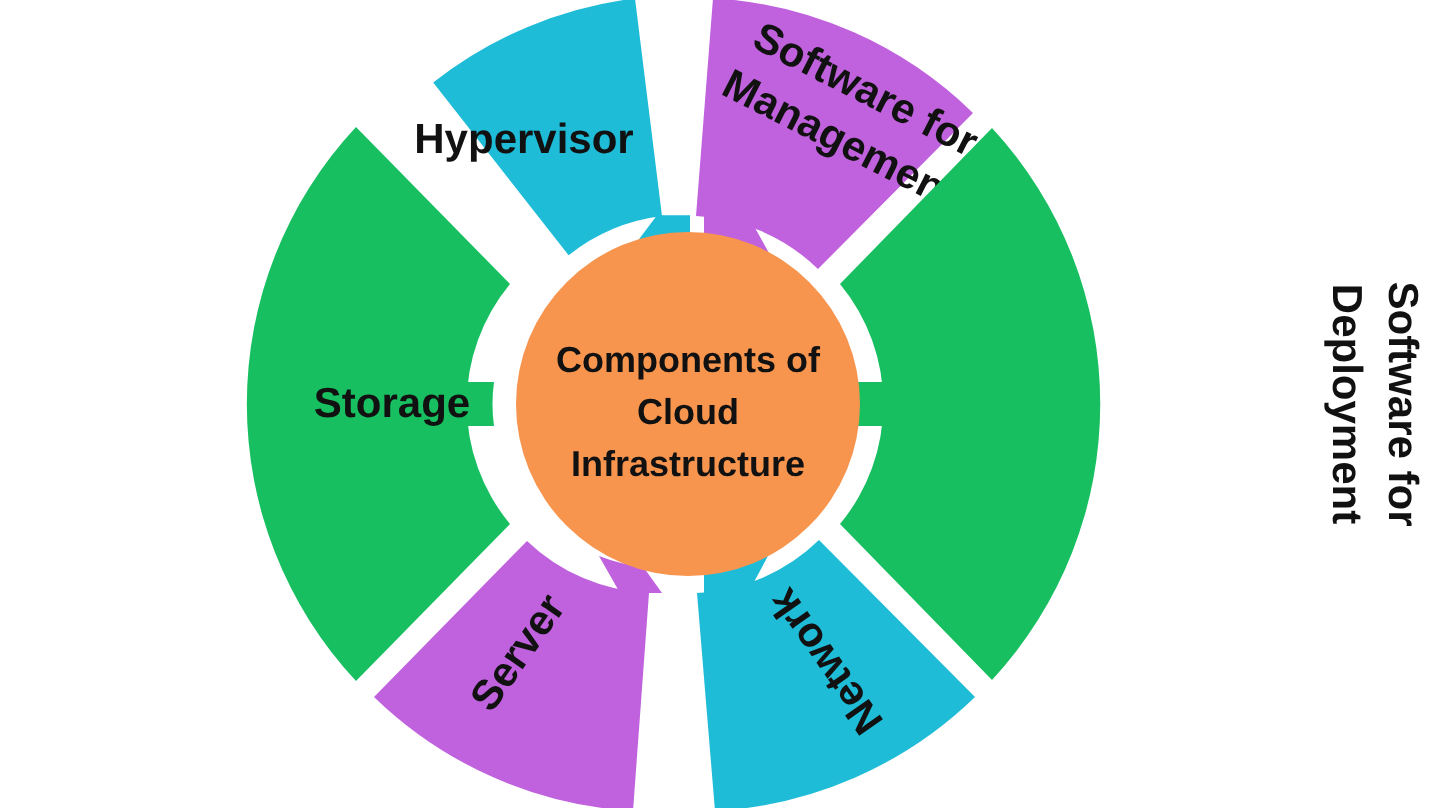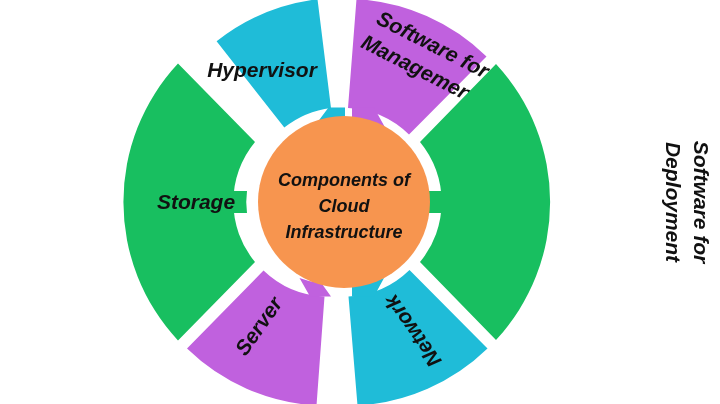--- a/index.html
+++ b/index.html
@@ -37,21 +37,21 @@
   .hub-label {
     font-family: "Liberation Sans", sans-serif;
     font-weight: bold;
     fill: #111111;
     text-anchor: middle;
   }
 </style>
 </head>
 <body>
 
-<div id="diagram-root" style="background: rgb(255, 255, 255); font-style: italic;">
+<div id="diagram-root" style="background: rgb(255, 255, 255);">
 
   <svg id="wheel" viewBox="0 0 720 404">
     <defs></defs>
 
     <g>
 
       <g>
         <path d="M 341 202
                  L 341 202
                  Z

